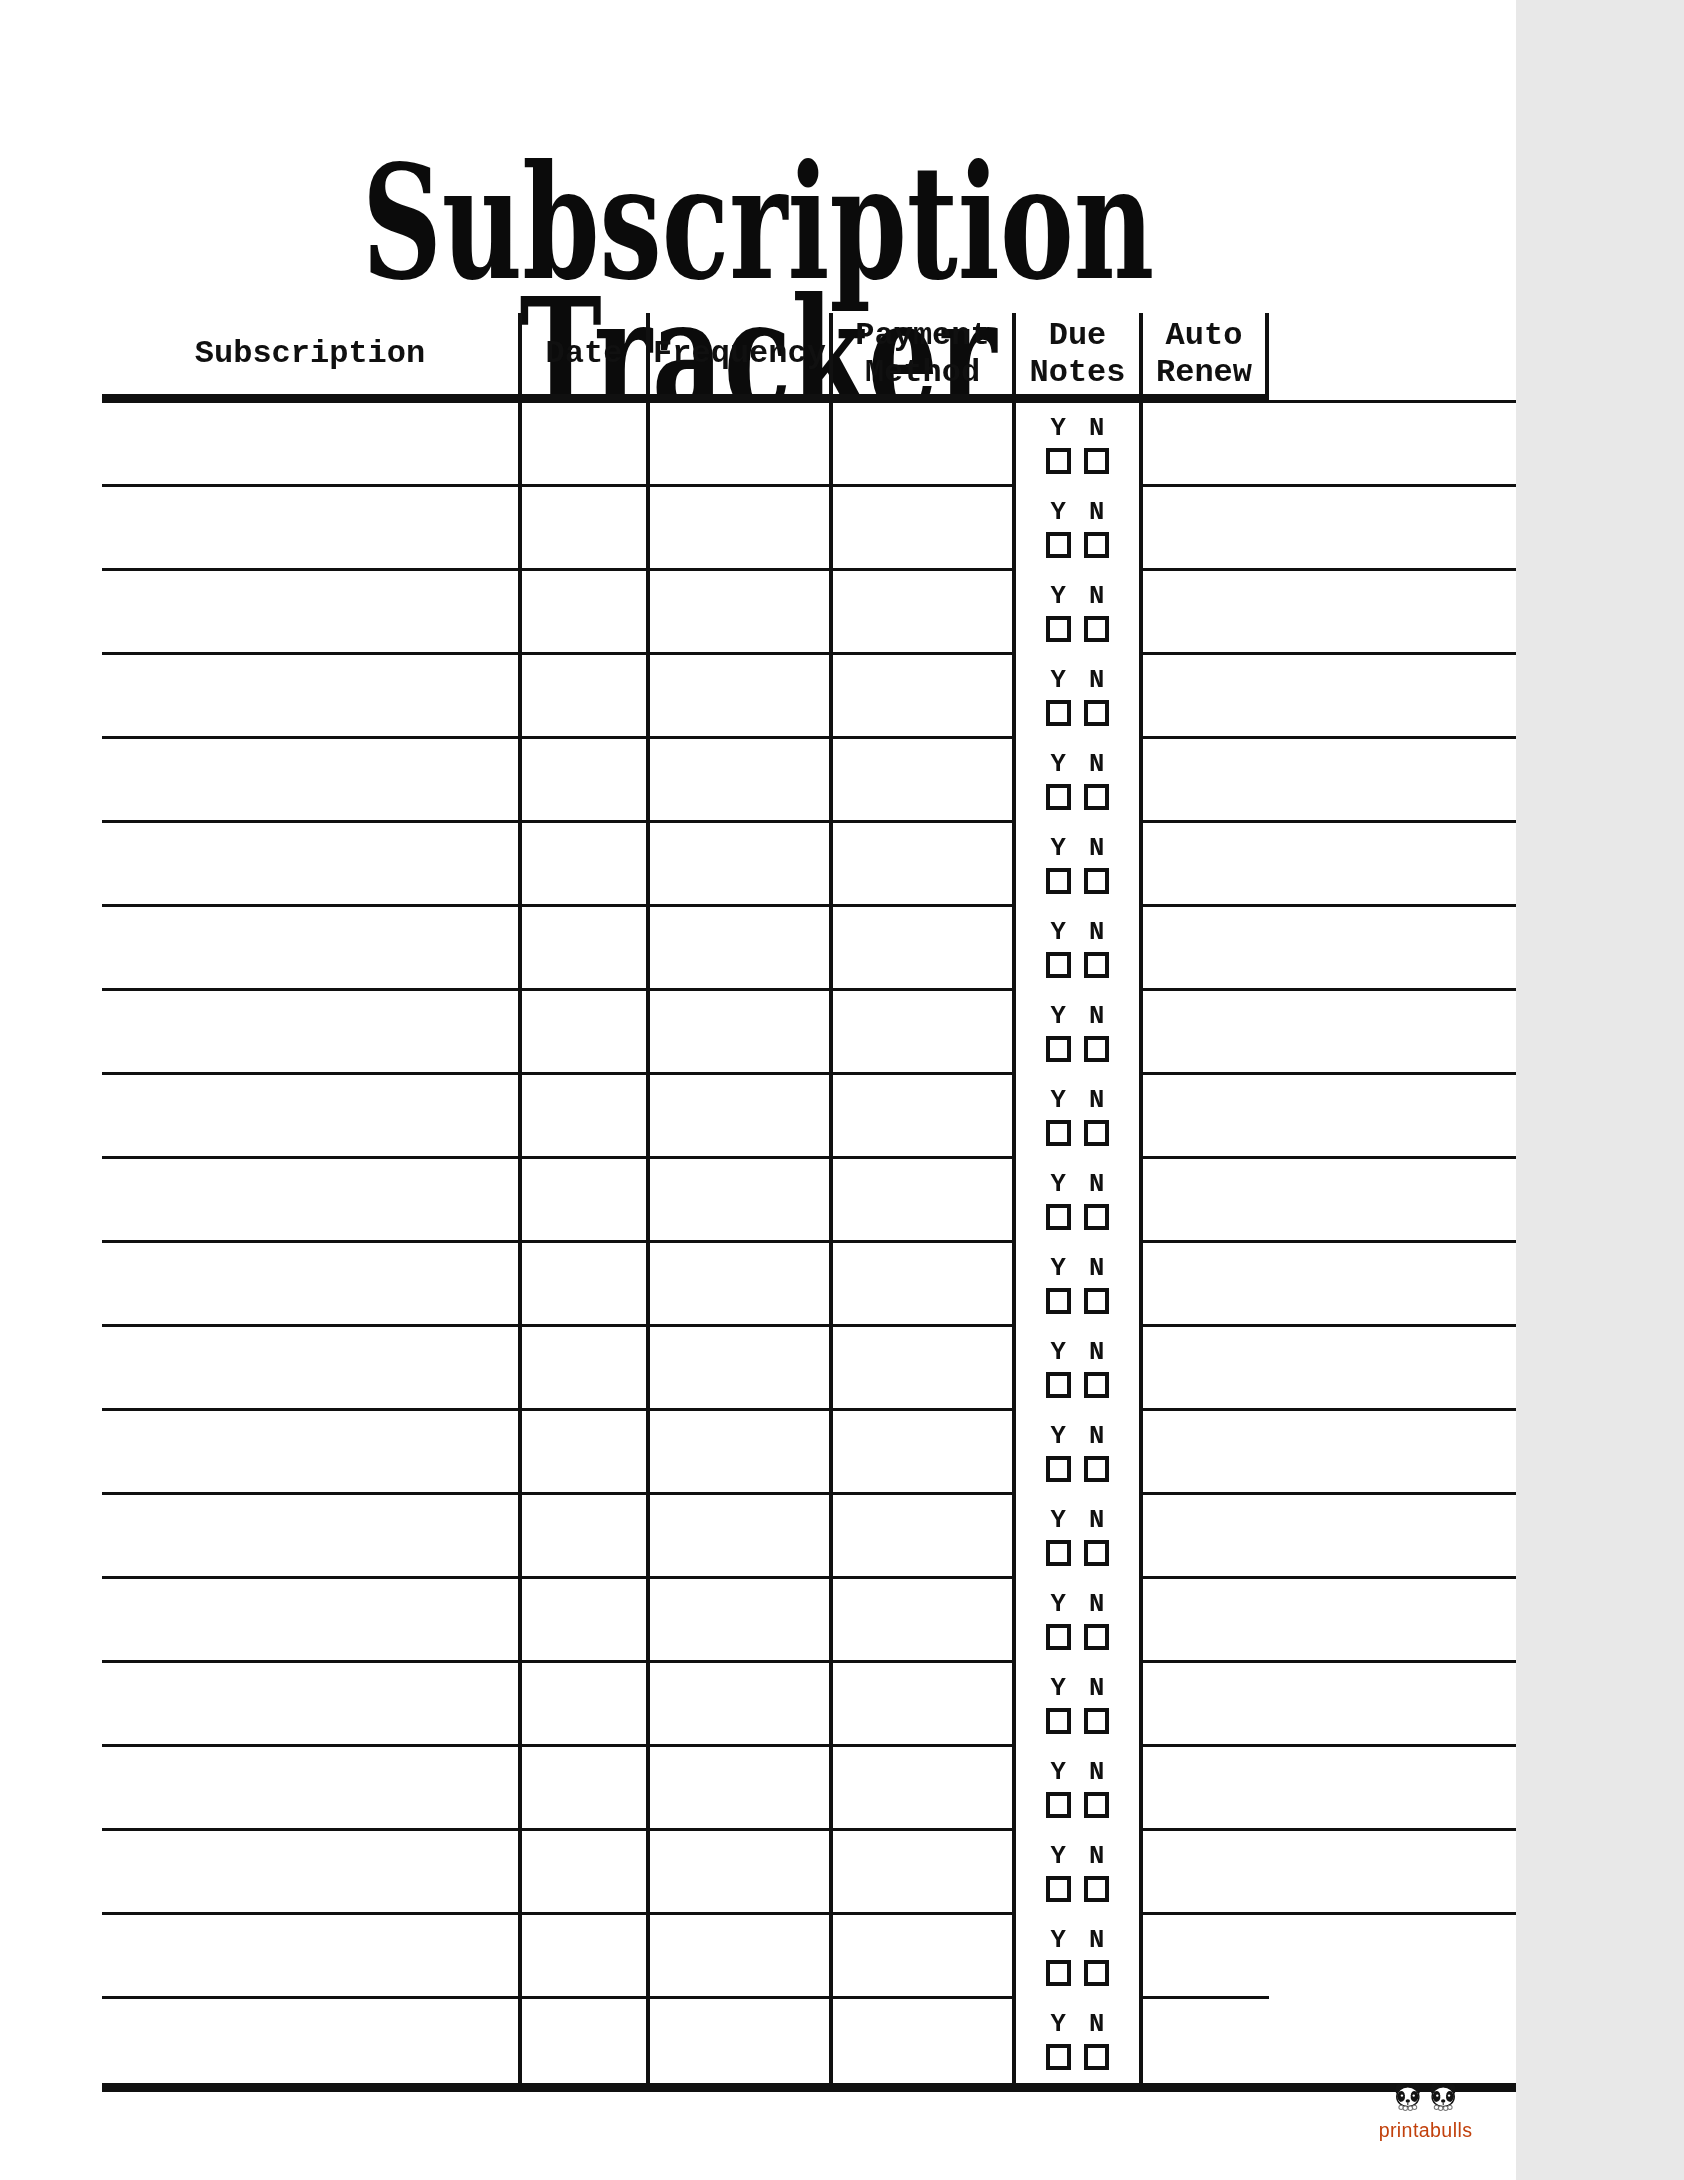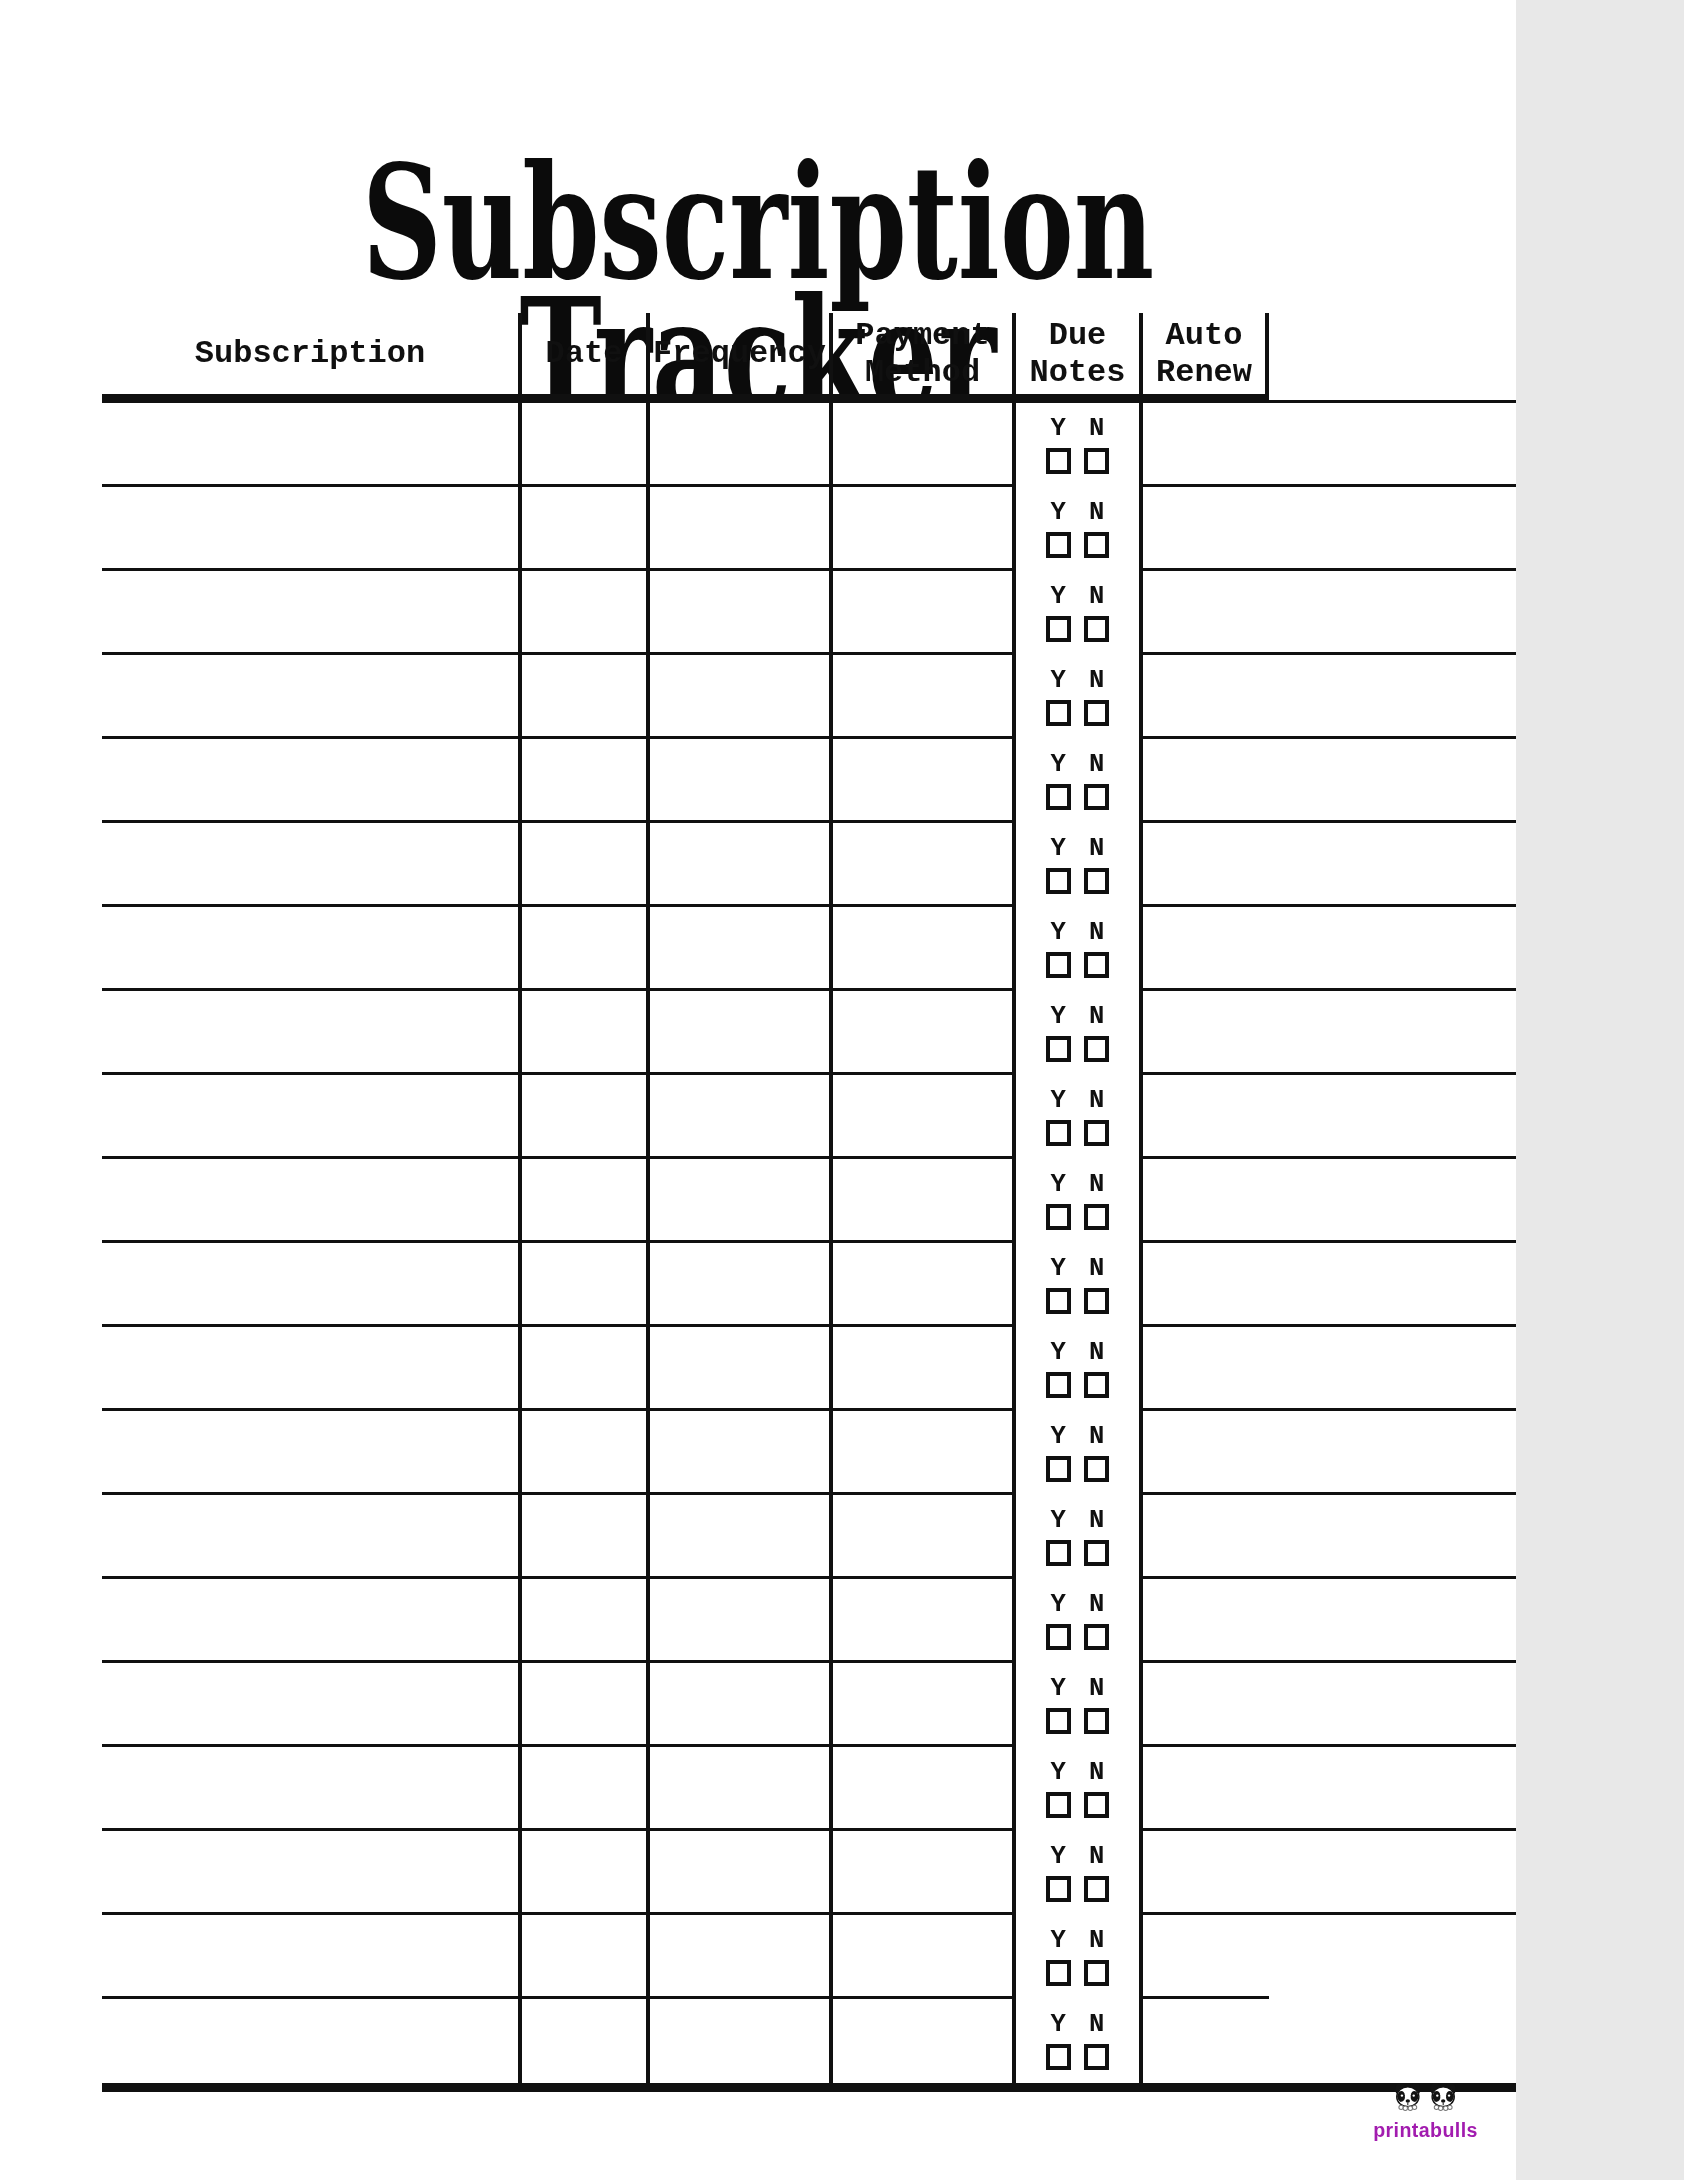--- a/index.html
+++ b/index.html
@@ -81,22 +81,22 @@
     right:48px;bottom:41px;
     width:85px;
     display:flex;flex-direction:column;align-items:center;
     font-family:"Liberation Sans","DejaVu Sans",sans-serif;
   }
   .logo svg{display:block;}
   .logo-text{
     margin-top:8px;
     font-size:19.6px;line-height:20.4px;
     letter-spacing:0.4px;
-    color:#a21caf;
-    font-weight:700;
+    color:#c2410c;
+    font-weight:400;
   }
 </style>
 </head>
 <body>
 
 <div class="page">
 
   <h1 class="title">Subscription
 Tracker</h1>
 

